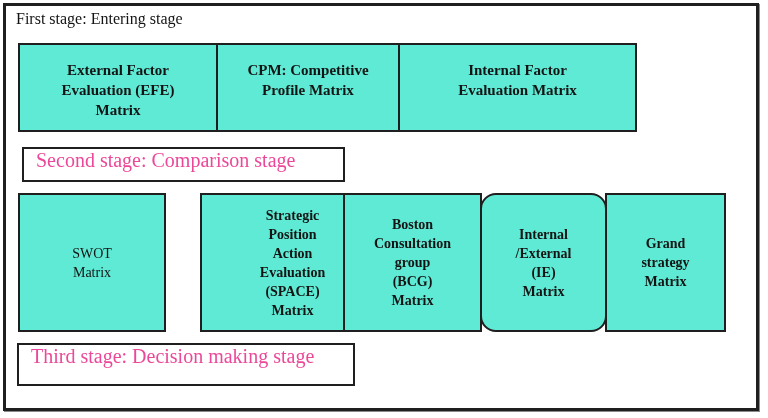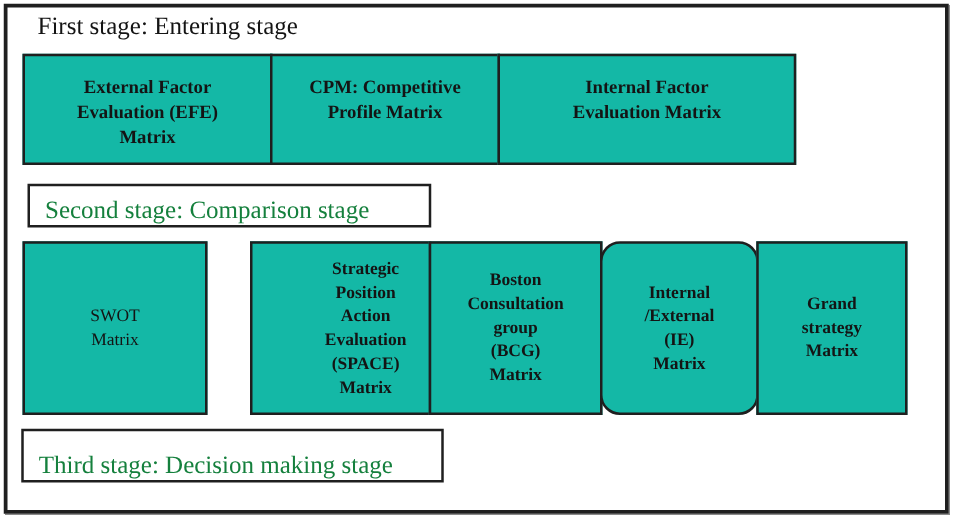--- a/index.html
+++ b/index.html
@@ -16,45 +16,45 @@
     top: 3px;
     width: 756px;
     height: 408px;
     border: 3px solid #1f1f1f;
     box-shadow: 1px 1px 0 #8a8a8a;
     box-sizing: border-box;
     background: #ffffff;
   }
   .stage-heading-plain {
     position: absolute;
-    left: 24px;
+    left: 10px;
     top: 4px;
-    font-size: 20px;
+    font-size: 16px;
     color: #141414;
     white-space: nowrap;
   }
   .stage-heading-box {
     position: absolute;
     border: 2px solid #1f1f1f;
     box-sizing: border-box;
     display: flex;
-    align-items: flex-end;
+    align-items: flex-start;
     padding-left: 12px;
     font-size: 20px;
-    color: #15803d;
+    color: #ec4899;
     background: #ffffff;
     white-space: nowrap;
   }
   .stage2-box { left: 16px; top: 141px; width: 323px; height: 35px; }
   .stage3-box { left: 11px; top: 337px; width: 338px; height: 43px; }
   .matrix-box {
     position: absolute;
     border: 2px solid #1f1f1f;
     box-sizing: border-box;
-    background: #14b8a6;
+    background: #5eead4;
     display: flex;
     justify-content: center;
     text-align: center;
     color: #141414;
   }
   .matrix-label {
     white-space: pre-line;
     font-weight: bold;
     font-size: 15px;
     line-height: 20px;

